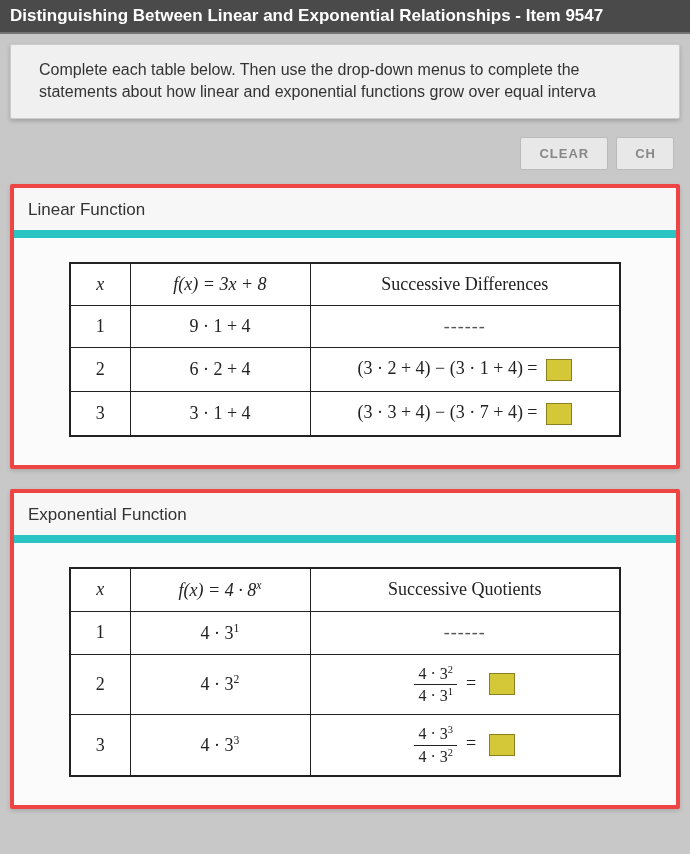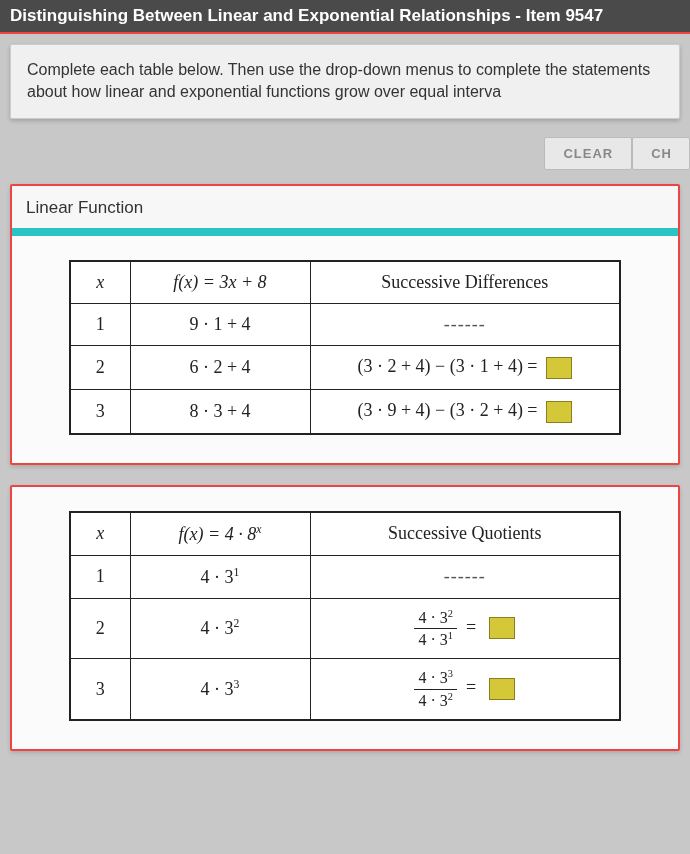--- a/index.html
+++ b/index.html
@@ -10,56 +10,56 @@
       height: 854px;
       overflow: hidden;
       position: relative;
     }
     .title-bar {
       background: #4a4a4a;
       color: #fff;
       font-weight: bold;
       font-size: 17px;
       padding: 6px 10px;
-      border-bottom: 2px solid #ef4444;
+      border-bottom: 2px solid #737373;
     }
     .instructions-card {
       background: #f0f0f0;
       margin: 10px 10px 0 10px;
-      padding: 14px 16px;
+      padding: 14px 28px;
       border: 1px solid #ccc;
       box-shadow: 0 2px 4px rgba(0,0,0,0.2);
       border-radius: 2px;
       font-size: 16px;
       color: #333;
       line-height: 1.4;
     }
     .button-row {
       display: flex;
       justify-content: flex-end;
-      gap: 0;
+      gap: 8px;
       padding: 18px 0 14px 0;
-      margin-right: 0;
+      margin-right: 16px;
     }
     .btn {
       background: #e8e8e8;
       border: 1px solid #bbb;
       color: #888;
       font-weight: bold;
       font-size: 13px;
       padding: 8px 18px;
       border-radius: 2px;
       cursor: pointer;
       letter-spacing: 1px;
     }
     .btn.cut { padding-right: 17px; }
     .section-card {
       background: #f7f7f7;
       margin: 0 10px 20px 10px;
-      border: 2px solid #ef4444;
+      border: 4px solid #ef4444;
       box-shadow: 0 2px 4px rgba(0,0,0,0.15);
       border-radius: 2px;
       overflow: hidden;
     }
     .section-header {
       padding: 12px 14px 10px 14px;
       font-size: 17px;
       color: #333;
       background: #f7f7f7;
       border-bottom: 8px solid #2bc4c4;
@@ -146,32 +146,33 @@
       <tr>
         <td>2</td>
         <td>6 · 2 + 4</td>
         <td>
           <span>(3 · 2 + 4) − (3 · 1 + 4) =</span>
           <span class="answer-box"></span>
         </td>
       </tr>
       <tr>
         <td>3</td>
-        <td>8 · 3 + 4</td>
-        <td>
-          <span>(3 · 9 + 4) − (3 · 2 + 4) =</span>
+        <td>3 · 1 + 4</td>
+        <td>
+          <span>(3 · 3 + 4) − (3 · 7 + 4) =</span>
           <span class="answer-box"></span>
         </td>
       </tr>
     </tbody>
       </table>
   </div>
 </div>
 
 <div class="section-card">
+  <div class="section-header">Exponential Function</div>
   <div class="section-body">
     <table class="data">
       <tbody>
           <tr>
         <th class="col-x">x</th>
         <th class="col-fx">
           <span>f(x) = 4 · 8</span><sup>x</sup>
         </th>
         <td class="col-right hdr-normal">Successive Quotients</td>
       </tr>

